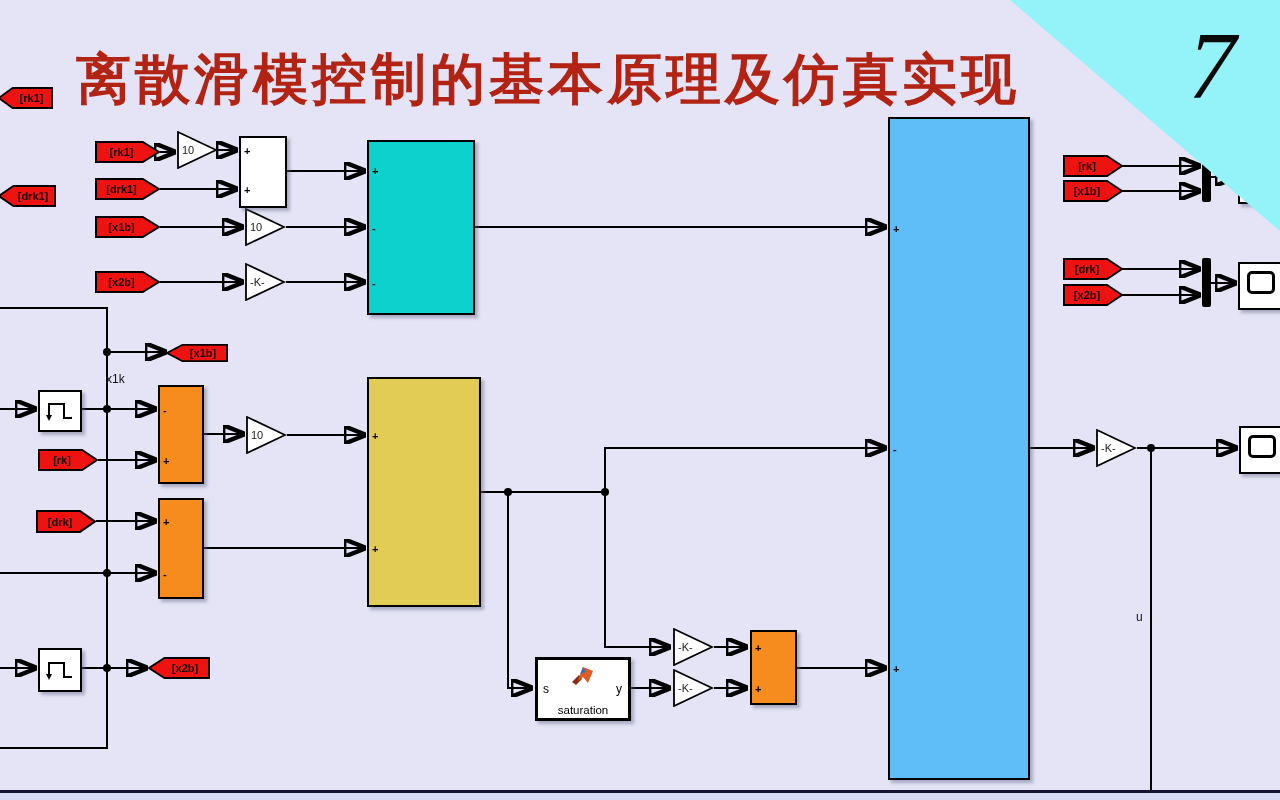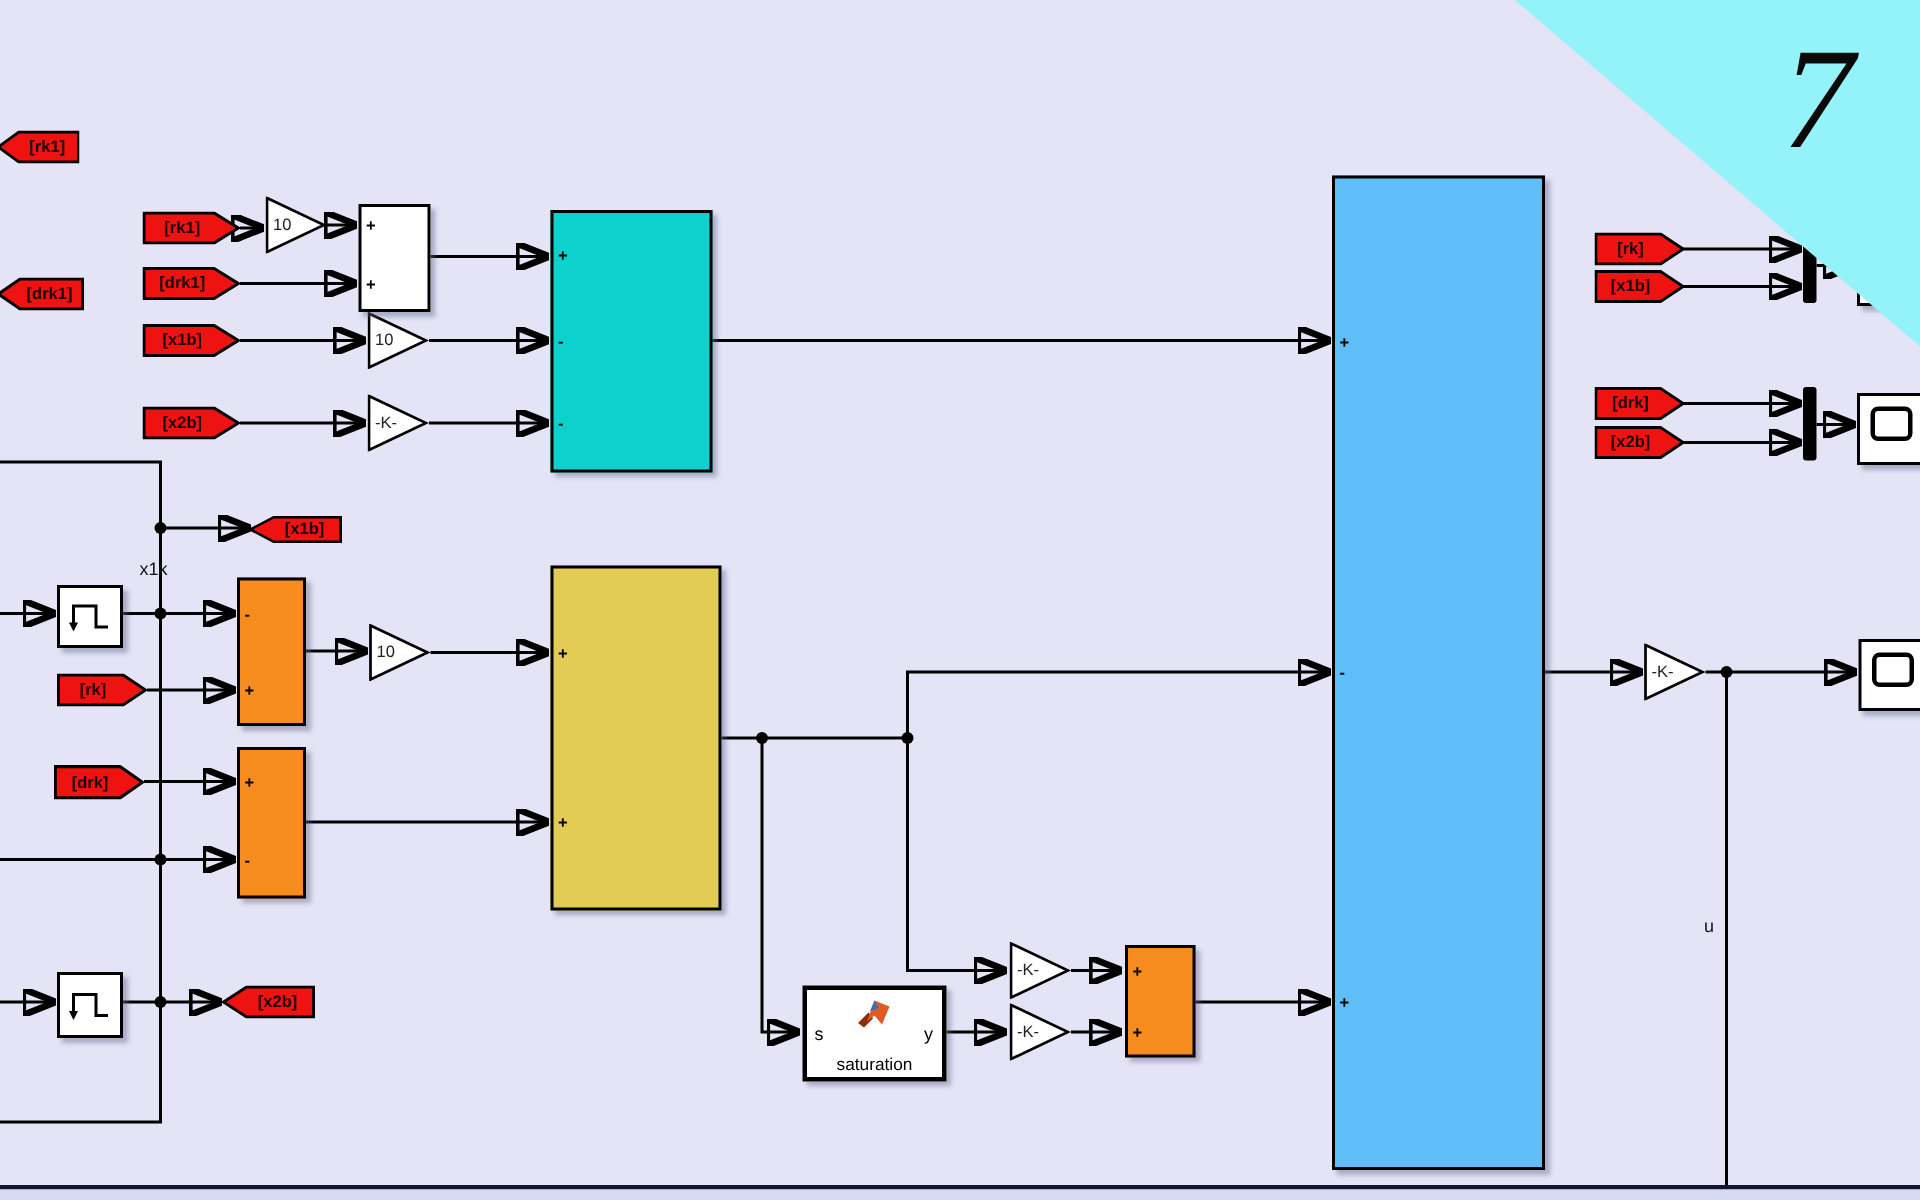--- a/index.html
+++ b/index.html
@@ -134,20 +134,21 @@
       <circle cx="107" cy="352" r="4"></circle>
         <circle cx="107" cy="409" r="4"></circle>
       <circle cx="107" cy="573" r="4"></circle>
         <circle cx="107" cy="668" r="4"></circle>
       <circle cx="508" cy="492" r="4"></circle>
         <circle cx="605" cy="492" r="4"></circle>
       <circle cx="1151" cy="448" r="4"></circle>
     </g>
   </svg>
 
+  <div class="title">离散滑模控制的基本原理及仿真实现</div>
 
   <div class="tag left" style="left:-2px;top:87px;width:55px;height:22px">
     <svg viewBox="0 0 64 22" preserveAspectRatio="none">
         <polygon points="63,1 17,1 1,11 17,21 63,21"></polygon>
       </svg>
     <span>[rk1]</span>
   </div>
   <div class="tag left" style="left:-2px;top:185px;width:58px;height:22px">
     <svg viewBox="0 0 64 22" preserveAspectRatio="none">
         <polygon points="63,1 17,1 1,11 17,21 63,21"></polygon>
@@ -338,21 +339,21 @@
   <div class="scope" style="left:1238px;top:156px">
     <div class="screen"></div>
   </div>
   <div class="scope" style="left:1238px;top:262px">
     <div class="screen"></div>
   </div>
   <div class="scope" style="left:1239px;top:426px">
     <div class="screen"></div>
   </div>
 
-  <span class="wirelabel" style="left:93px;top:372px">x1k</span>
+  <span class="wirelabel" style="left:106px;top:372px">x1k</span>
   <span class="wirelabel" style="left:1136px;top:610px">u</span>
 
   <div class="corner">
     <span class="pagenum">7</span>
   </div>
 
   <div class="bottom-line"></div>
   <div class="bottom-strip"></div>
 
 </div>

